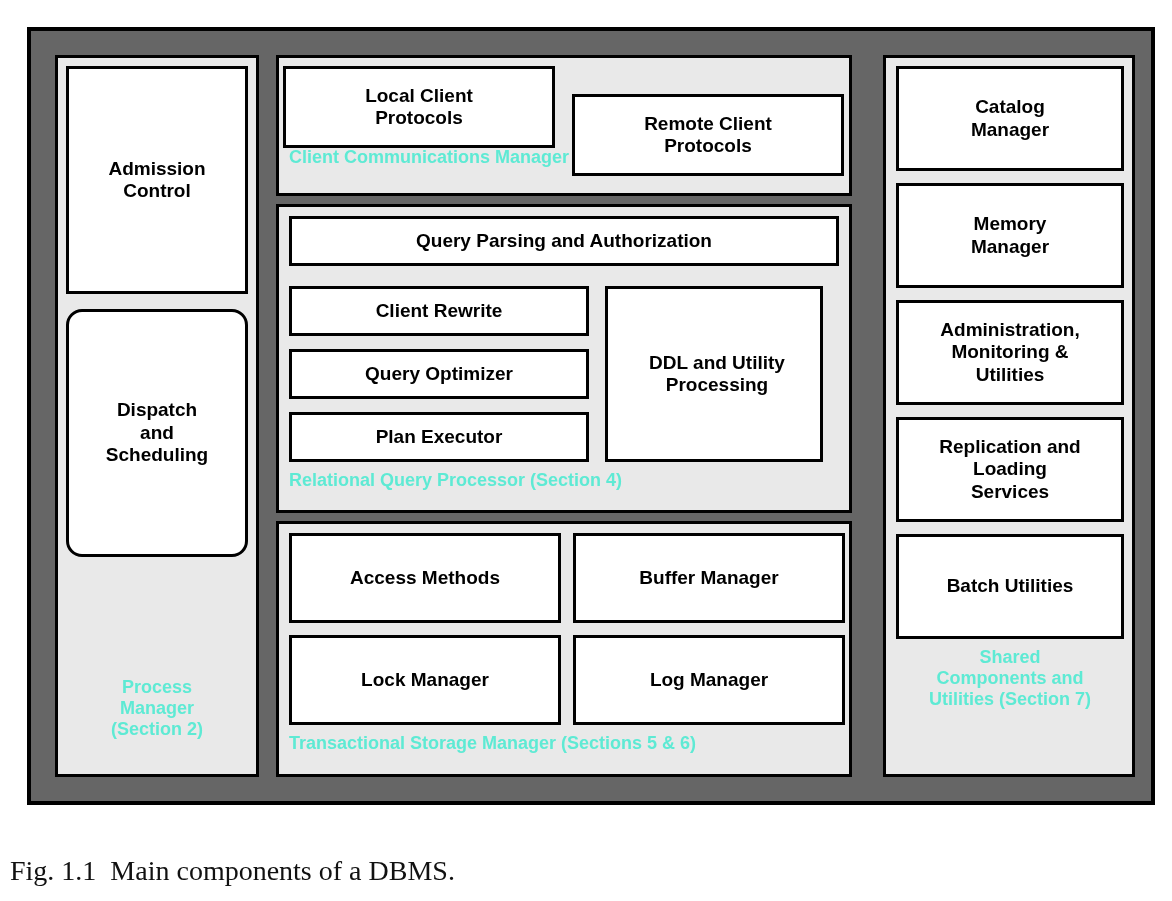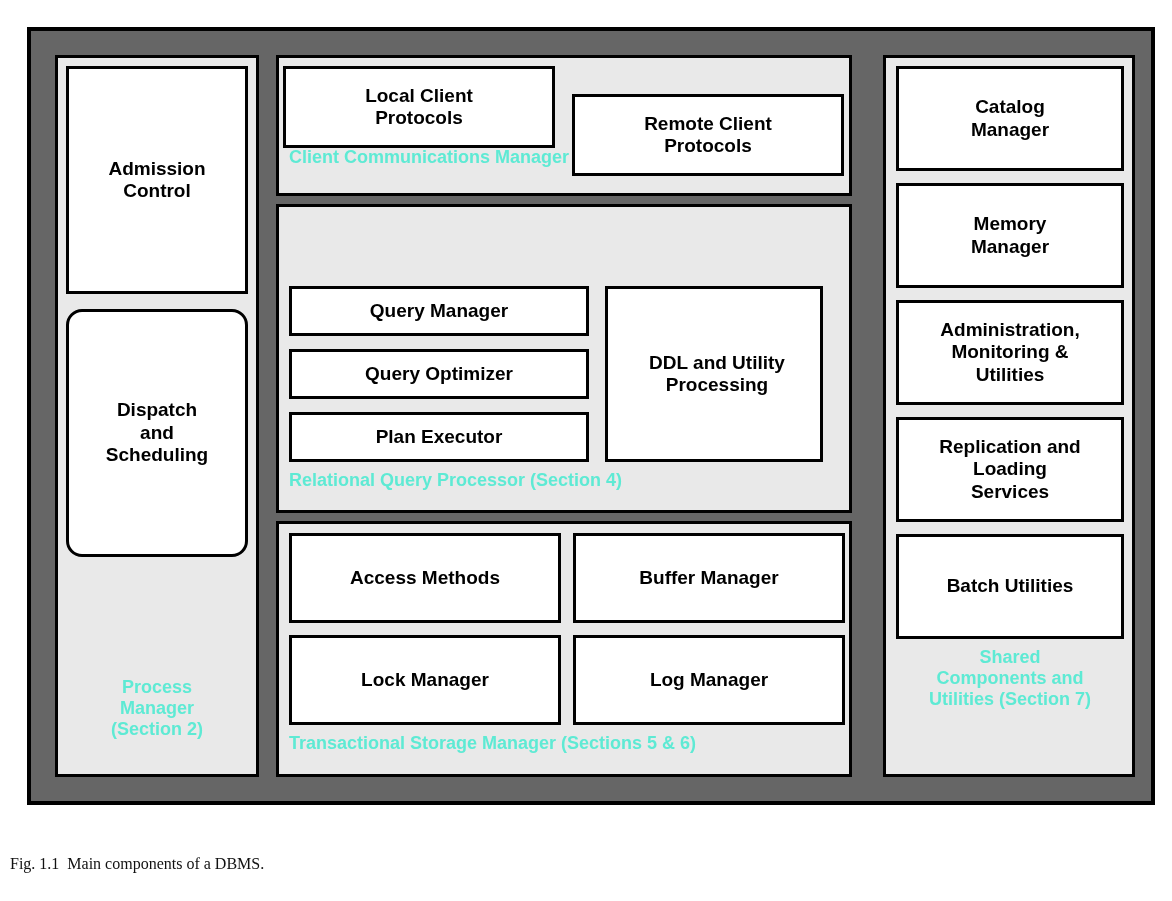--- a/index.html
+++ b/index.html
@@ -100,21 +100,21 @@
   #box-replication       { left: 865px; top: 386px; width: 228px; height: 105px; }
   #box-batch-utilities   { left: 865px; top: 503px; width: 228px; height: 105px; }
   #label-shared-components { left: 860px; top: 616px; width: 238px; }
 
   
   #figure-caption {
     position: absolute;
     left: 10px;
     top: 855px;
     font-family: "Liberation Serif", serif;
-    font-size: 16px;
+    font-size: 28px;
     color: #111111;
     white-space: pre;
   }
 </style>
 </head>
 <body>
 
 <div id="dbms-frame">
 
   <div class="panel" id="process-manager-panel"></div>
@@ -128,21 +128,22 @@
 (Section 2)</div>
 
   <div class="panel" id="client-comm-panel"></div>
   <div class="box" id="box-local-client-protocols" style="white-space: pre-line;">Local Client
 Protocols</div>
   <div class="box" id="box-remote-client-protocols" style="white-space: pre-line;">Remote Client
 Protocols</div>
   <div class="panel-label left-align" id="label-client-comm">Client Communications Manager</div>
 
   <div class="panel" id="query-processor-panel"></div>
-  <div class="box" id="box-query-rewrite">Query Manager</div>
+  <div class="box" id="box-query-parsing">Query Parsing and Authorization</div>
+  <div class="box" id="box-query-rewrite">Client Rewrite</div>
   <div class="box" id="box-query-optimizer">Query Optimizer</div>
   <div class="box" id="box-plan-executor">Plan Executor</div>
   <div class="box" id="box-ddl-utility" style="white-space: pre-line;">DDL and Utility
 Processing</div>
   <div class="panel-label left-align" id="label-query-processor">Relational Query Processor (Section 4)</div>
 
   <div class="panel" id="storage-manager-panel"></div>
   <div class="box" id="box-buffer-manager">Buffer Manager</div>
   <div class="box" id="box-access-methods">Access Methods</div>
   <div class="box" id="box-lock-manager">Lock Manager</div>

